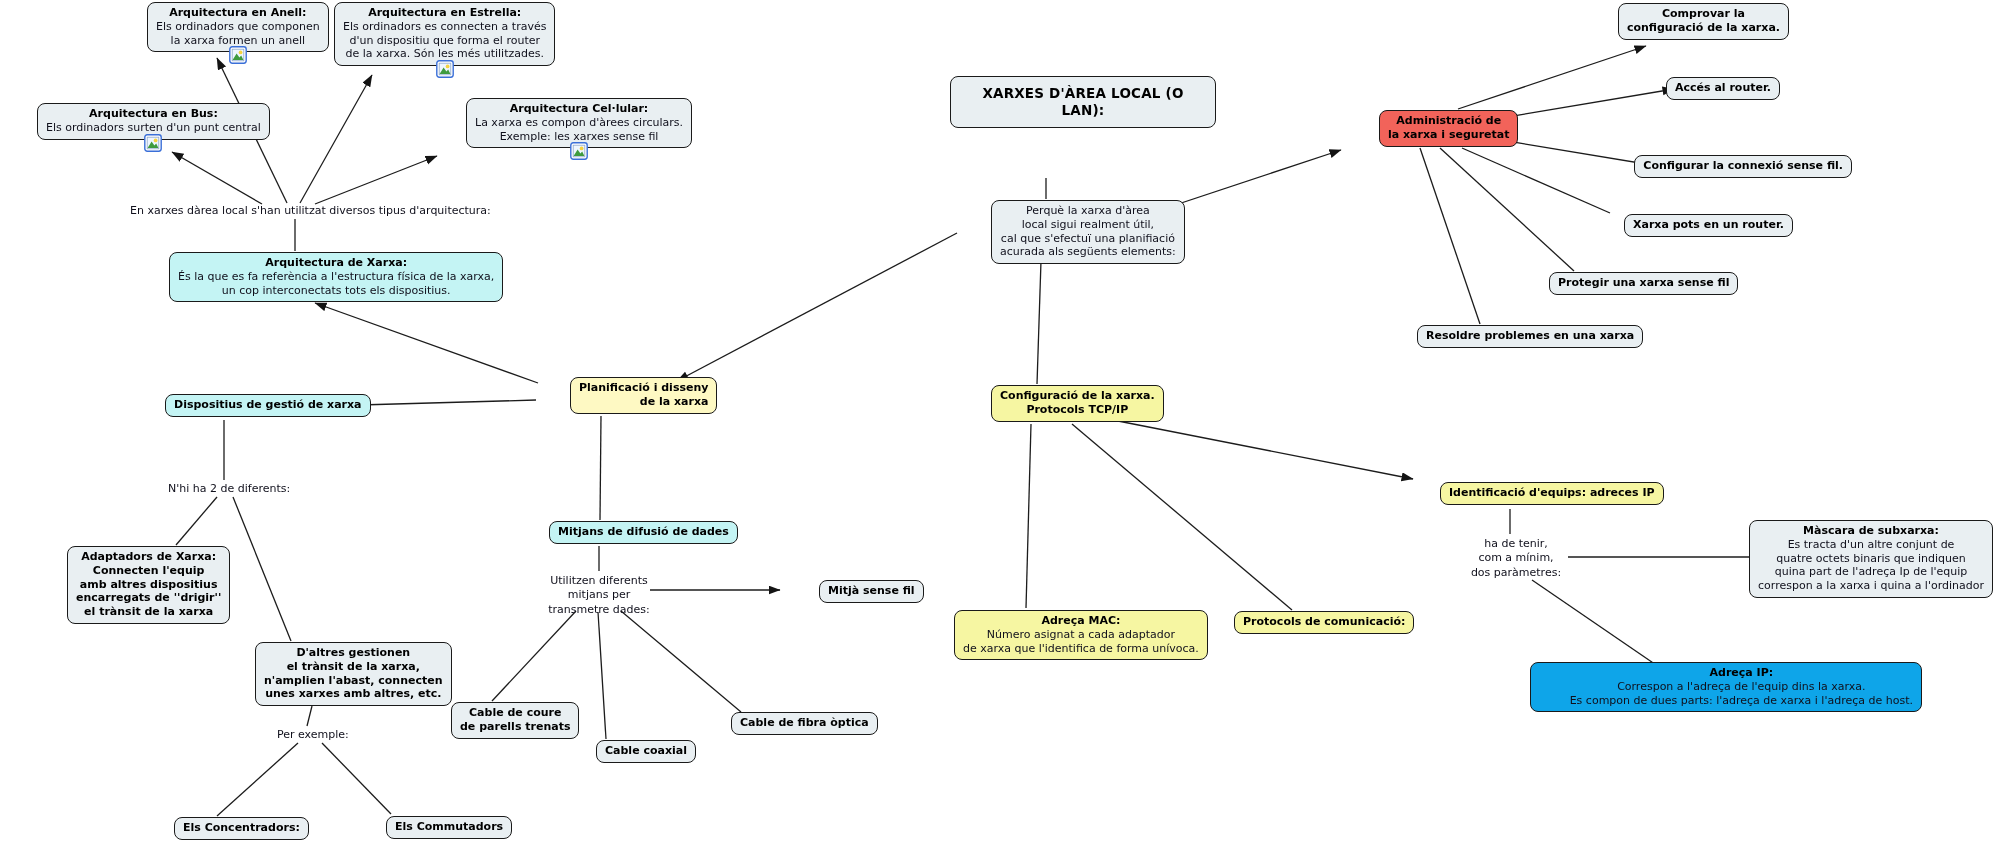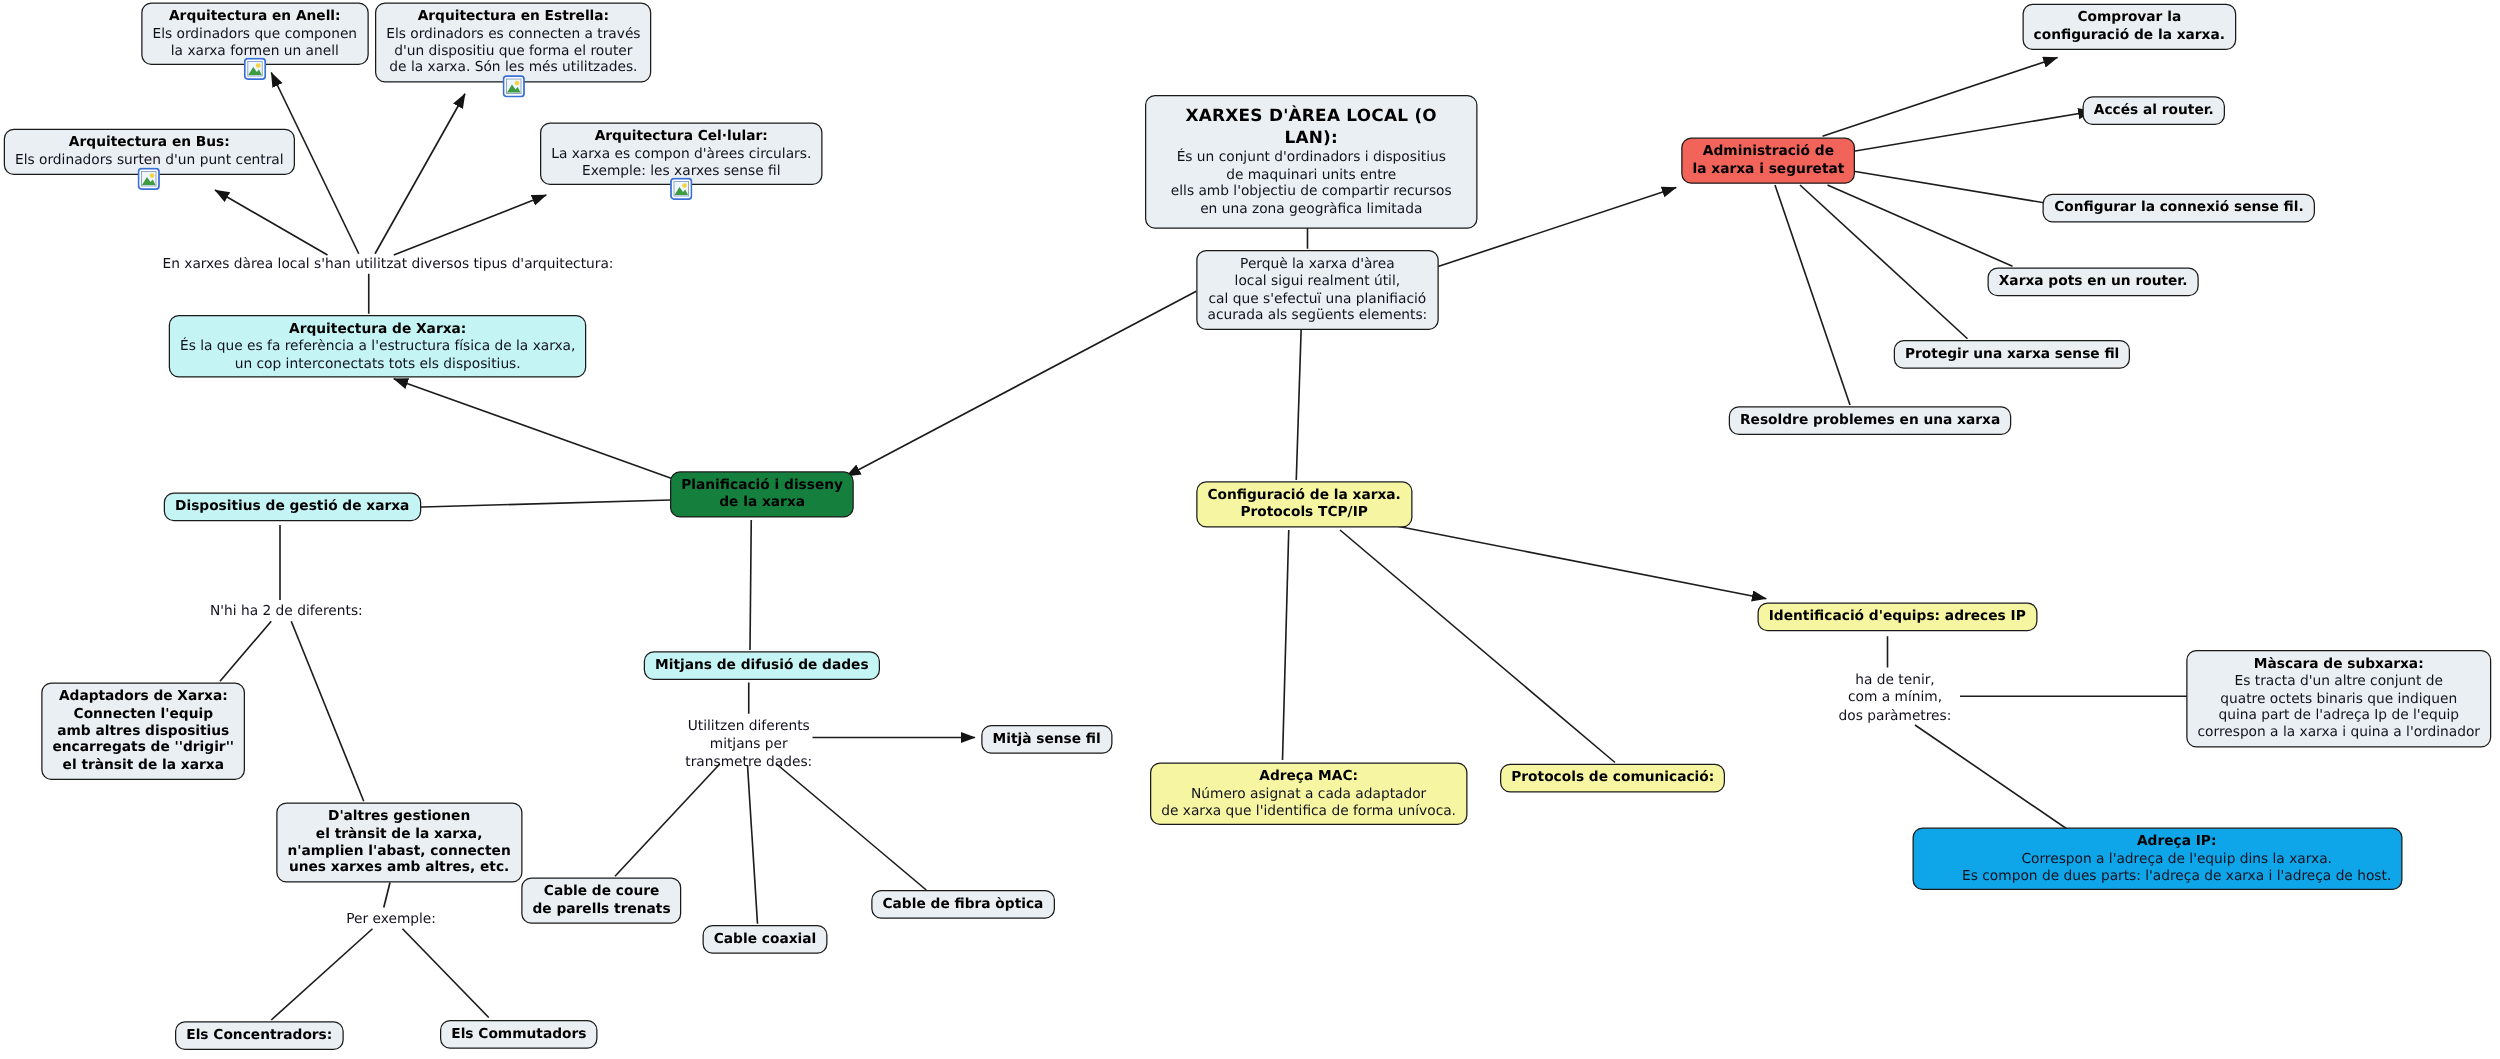--- a/index.html
+++ b/index.html
@@ -17,20 +17,21 @@
     background:#e9eff2;
     border:1.4px solid #1a1a1a;
     border-radius:8px;
     padding:3px 8px 4px 8px;
     text-align:center;
     font-size:11px;
     line-height:1.25;
     color:#10101c;
     width:max-content;
     max-width:420px;
+    margin-left:34px;
   }
   .node .title{display:block;font-weight:bold;white-space:pre-line;color:#000;}
   .node .body{display:block;white-space:pre-line;}
   .node.bold-body .body{font-weight:bold;color:#000;}
   .node.big{padding:8px 14px;}
   .node.big .title{font-size:13.5px;letter-spacing:.2px;}
   .label{
     position:absolute;
     font-size:11px;
     color:#10101c;
@@ -134,21 +135,21 @@
             <rect x="3.2" y="3.2" width="11.6" height="11.6" fill="#eef6ff" stroke="#8fa8c8" stroke-width="0.8"></rect>
             <circle cx="11.6" cy="6.4" r="1.9" fill="#f5d342"></circle>
             <path d="M3.6 14 L7.6 7.6 L10.4 11.6 L12.2 9.6 L14.4 14 Z" fill="#3f9b3f"></path>
           </svg></span>
       </div>
       <div class="node" style="background: rgb(196, 244, 244); border-color: rgb(26, 26, 26); left: 135px; top: 252px;">
         <span class="title">Arquitectura de Xarxa:</span>
         <span class="body">És la que es fa referència a l'estructura física de la xarxa,
 un cop interconectats tots els dispositius.</span>
       </div>
-      <div class="node" style="background: #15803d; border-color: rgb(26, 26, 26); left: 536px; top: 377px;">
+      <div class="node" style="background: #fef9c3; border-color: rgb(26, 26, 26); left: 536px; top: 377px; text-align: right;">
         <span class="title">Planificació i disseny
 de la xarxa</span>
       </div>
       <div class="node" style="background: rgb(196, 244, 244); border-color: rgb(26, 26, 26); left: 131px; top: 394px;">
         <span class="title">Dispositius de gestió de xarxa</span>
       </div>
       <div class="node bold-body" style="background: rgb(233, 239, 242); border-color: rgb(26, 26, 26); left: 33px; top: 546px;">
         <span class="title">Adaptadors de Xarxa:</span>
         <span class="body">Connecten l'equip
 amb altres dispositius
@@ -178,24 +179,20 @@
 de parells trenats</span>
       </div>
       <div class="node" style="background: rgb(233, 239, 242); border-color: rgb(26, 26, 26); left: 562px; top: 740px;">
         <span class="title">Cable coaxial</span>
       </div>
       <div class="node" style="background: rgb(233, 239, 242); border-color: rgb(26, 26, 26); left: 697px; top: 712px;">
         <span class="title">Cable de fibra òptica</span>
       </div>
       <div class="node big" style="background: rgb(233, 239, 242); border-color: rgb(26, 26, 26); left: 916px; top: 76px; width: 266px;">
         <span class="title">XARXES D'ÀREA LOCAL (O LAN):</span>
-        <span class="body">És un conjunt d'ordinadors i dispositius
-de maquinari units entre
-ells amb l'objectiu de compartir recursos
-en una zona geogràfica limitada</span>
       </div>
       <div class="node" style="background: rgb(233, 239, 242); border-color: rgb(26, 26, 26); left: 957px; top: 200px;">
         <span class="body">Perquè la xarxa d'àrea
 local sigui realment útil,
 cal que s'efectuï una planifiació
 acurada als següents elements:</span>
       </div>
       <div class="node" style="background: rgb(242, 99, 90); border-color: rgb(26, 26, 26); left: 1345px; top: 110px;">
         <span class="title">Administració de
 la xarxa i seguretat</span>

